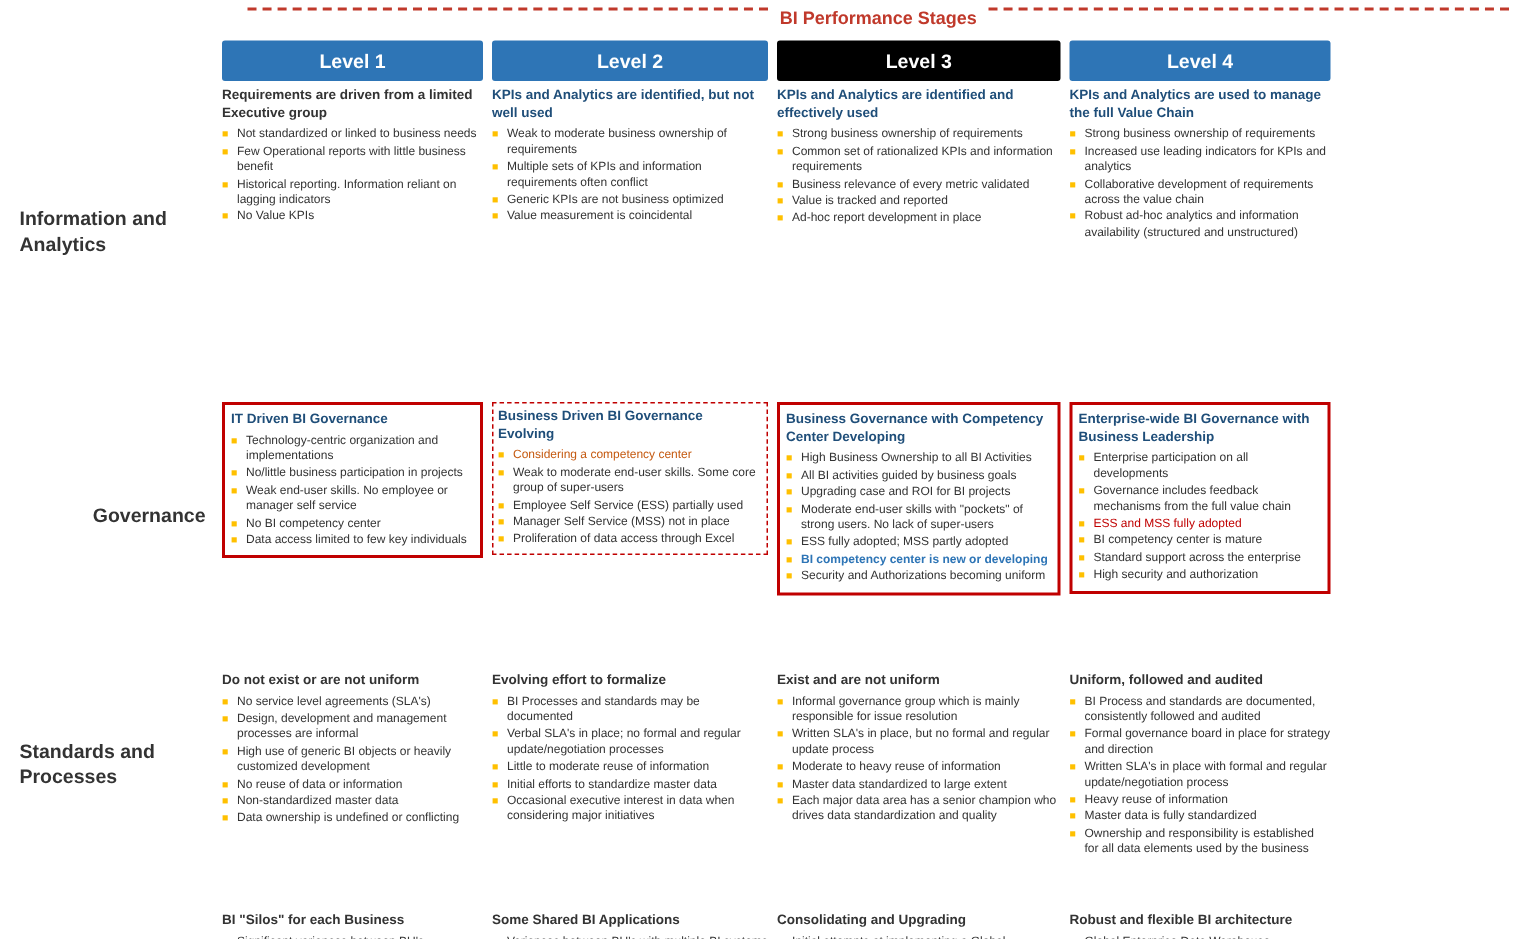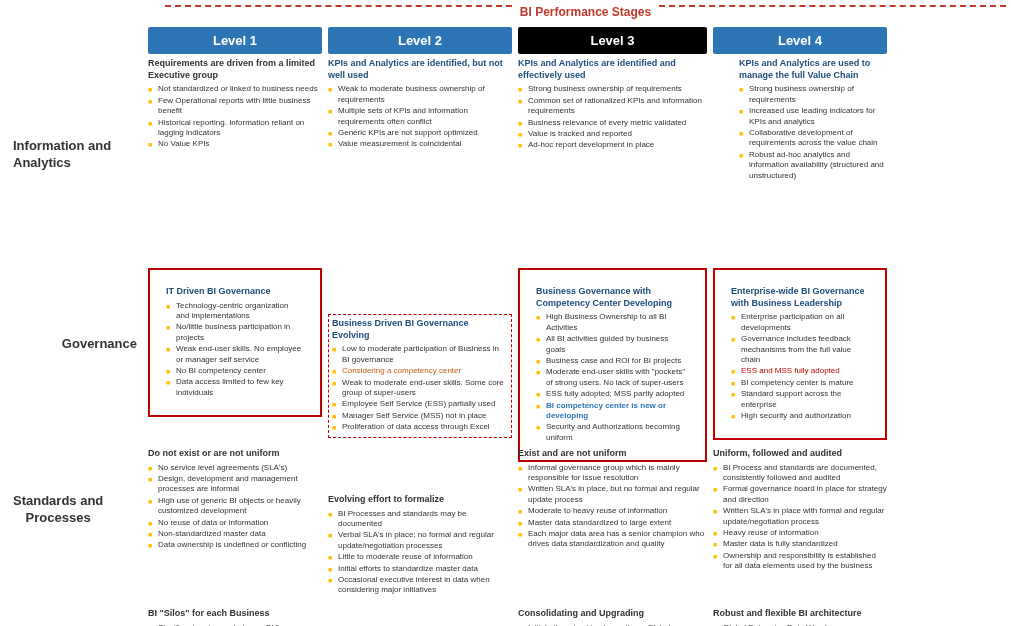--- a/index.html
+++ b/index.html
@@ -37,21 +37,21 @@
     .level-3-header { background-color: #000000; }
     .level-4-header { background-color: #2e75b6; }
     .section-title { font-weight: bold; font-size: 9px; color: #333; line-height: 1.3; margin-bottom: 3px; }
     .section-title.blue { color: #1f4e79; }
     
     .bullet-list { list-style: none; padding: 0; }
     .bullet-list li { padding-left: 10px; position: relative; font-size: 8px; line-height: 1.3; color: #333; margin-bottom: 1px; }
     .bullet-list li::before { content: '■'; position: absolute; left: 0; color: #ffc000; font-size: 7px; top: 1px; }
     
     
-    .red-border { border: 2px solid #c00000; padding: 16px; margin-bottom: 4px; }
+    .red-border { border: 2px solid #c00000; padding: 4px; margin-bottom: 4px; }
     
     
     .red-text { color: #c00000; }
     .orange-text { color: #c55a11; }
     .blue-highlight { color: #2e75b6; font-weight: bold; }
     
     .col-section { margin-bottom: 5px; }
     
     .dashed-border { border: 1.5px dashed #c00000; padding: 3px; margin-bottom: 4px; }
   </style>
@@ -72,21 +72,21 @@
       <div style="height:28px;"></div>
 
       <div class="category-cell" style="height:205px; align-items:center;">
         <span class="category-label">Information and<br>Analytics</span>
       </div>
 
       <div class="category-cell" style="height:175px; align-items:center;justify-content:flex-end;">
         <span class="category-label">Governance</span>
       </div>
 
-      <div class="category-cell" style="height:155px; align-items:center;text-align:center;">
+      <div class="category-cell" style="height:155px; align-items:center;">
         <span class="category-label">Standards and<br>Processes</span>
       </div>
 
       <div class="category-cell" style="height:155px; align-items:center;">
         
       </div>
     </div>
 
     <div class="columns-area">
 
@@ -138,30 +138,29 @@
       </div>
 
       <div class="level-col level-col-2">
         <div class="level-header level-2-header">Level 2</div>
 
         <div class="col-section" style="height:205px;">
           <div class="section-title blue">KPIs and Analytics are identified, but not well used</div>
           <ul class="bullet-list">
             <li>Weak to moderate business ownership of requirements</li>
             <li>Multiple sets of KPIs and information requirements often conflict</li>
-            <li>Generic KPIs are not support optimized</li>
+            <li>Generic KPIs are not business optimized</li>
             <li>Value measurement is coincidental</li>
           </ul>
         </div>
 
-        <div class="col-section" style="height:175px;margin-top:46px;">
+        <div class="col-section" style="height:175px;">
           <div class="dashed-border">
             <div class="section-title blue">Business Driven BI Governance Evolving</div>
             <ul class="bullet-list">
-              <li>Low to moderate participation of Business in BI governance</li>
               <li><span class="orange-text">Considering a competency center</span></li>
               <li>Weak to moderate end-user skills. Some core group of super-users</li>
               <li>Employee Self Service (ESS) partially used</li>
               <li>Manager Self Service (MSS) not in place</li>
               <li>Proliferation of data access through Excel</li>
             </ul>
           </div>
         </div>
 
         <div class="col-section" style="height:155px;">
@@ -197,21 +196,21 @@
             <li>Ad-hoc report development in place</li>
           </ul>
         </div>
 
         <div class="col-section" style="height:175px;">
           <div class="red-border">
             <div class="section-title blue">Business Governance with Competency Center Developing</div>
             <ul class="bullet-list">
               <li>High Business Ownership to all BI Activities</li>
               <li>All BI activities guided by business goals</li>
-              <li>Business case and ROI for BI projects</li>
+              <li>Upgrading case and ROI for BI projects</li>
               <li>Moderate end-user skills with "pockets" of strong users. No lack of super-users</li>
               <li>ESS fully adopted; MSS partly adopted</li>
               <li><span class="blue-highlight">BI competency center is new or developing</span></li>
               <li>Security and Authorizations becoming uniform</li>
             </ul>
           </div>
         </div>
 
         <div class="col-section" style="height:155px;">
           <div class="section-title">Exist and are not uniform</div>
@@ -229,21 +228,21 @@
           <ul class="bullet-list">
             <li>Initial attempts at implementing a Global Enterprise Data Warehouse (either logical or physical)</li>
 
           </ul>
         </div>
       </div>
 
       <div class="level-col level-col-4">
         <div class="level-header level-4-header">Level 4</div>
 
-        <div class="col-section" style="height:205px;margin-left:26px;">
+        <div class="col-section" style="height:205px;">
           <div class="section-title blue">KPIs and Analytics are used to manage the full Value Chain</div>
           <ul class="bullet-list">
             <li>Strong business ownership of requirements</li>
             <li>Increased use leading indicators for KPIs and analytics</li>
             <li>Collaborative development of requirements across the value chain</li>
             <li>Robust ad-hoc analytics and information availability (structured and unstructured)</li>
           </ul>
         </div>
 
         <div class="col-section" style="height:175px;">

